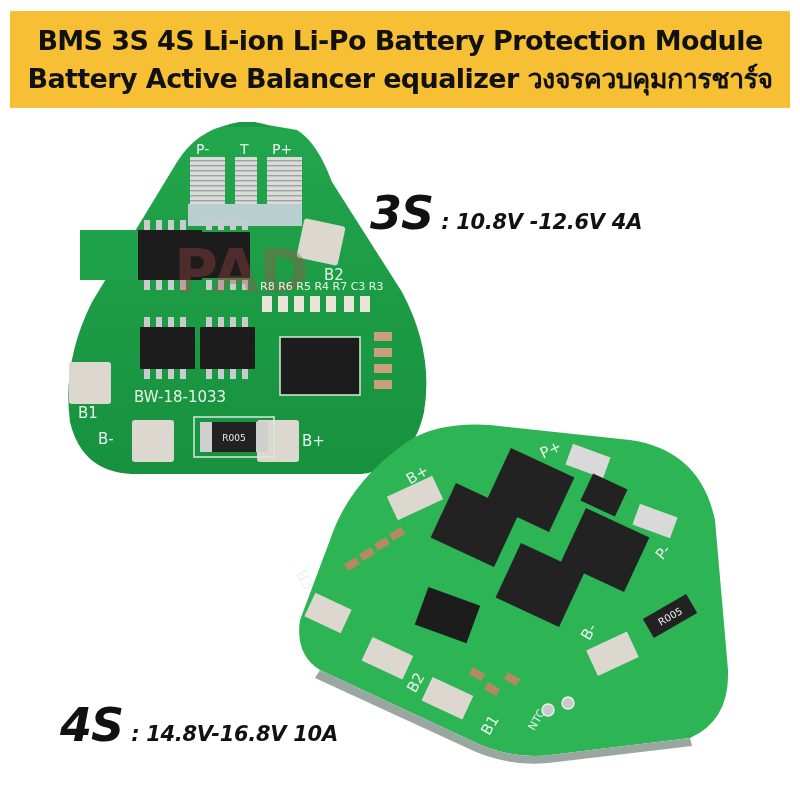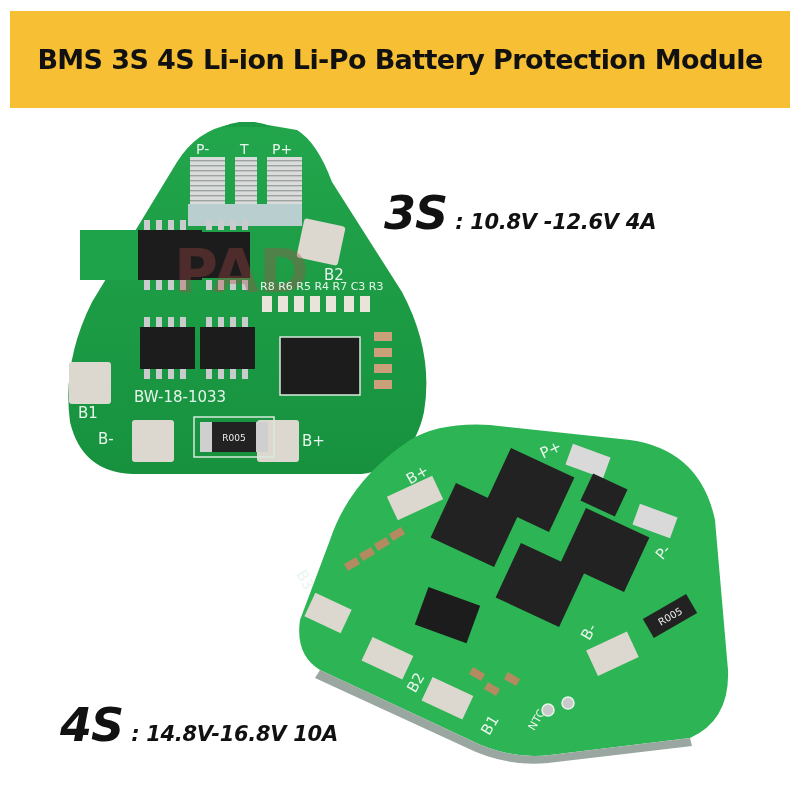--- a/index.html
+++ b/index.html
@@ -22,28 +22,29 @@
   
   .board4 { position: absolute; left: 290px; top: 420px; width: 445px; height: 345px; }
   .board4 svg { width: 100%; height: 100%; }
 
   .spec {
     position: absolute; font-family: "DejaVu Sans", sans-serif; font-weight: bold;
     font-style: italic; color: #111; white-space: nowrap;
   }
   .spec .big { font-size: 46px; letter-spacing: -1px; }
   .spec .small { font-size: 21px; letter-spacing: -0.3px; margin-left: 8px; }
-  .spec3 { left: 384px; top: 186px; font-style: italic; }
+  .spec3 { left: 370px; top: 186px; font-style: italic; }
   .spec4 { left: 60px; top: 698px; }
 </style>
 </head>
 <body>
 
 <div class="banner">
   <div class="line">BMS 3S 4S Li-ion Li-Po Battery Protection Module</div>
+  <div class="line">Battery Active Balancer equalizer วงจรควบคุมการชาร์จ</div>
 </div>
 
 <div class="board3">
   <svg viewBox="0 0 370 360" xmlns="http://www.w3.org/2000/svg">
     <defs>
       <linearGradient id="g3" x1="0" y1="0" x2="0" y2="1">
         <stop offset="0" stop-color="#22a64c"></stop>
         <stop offset="1" stop-color="#17913e"></stop>
       </linearGradient>
       <pattern id="solder" width="6" height="5" patternUnits="userSpaceOnUse">

